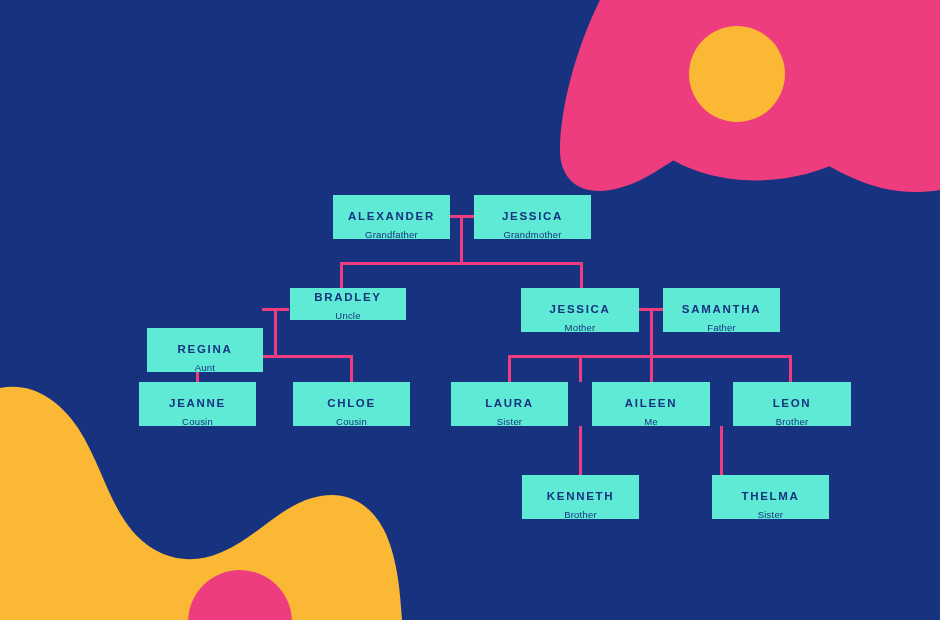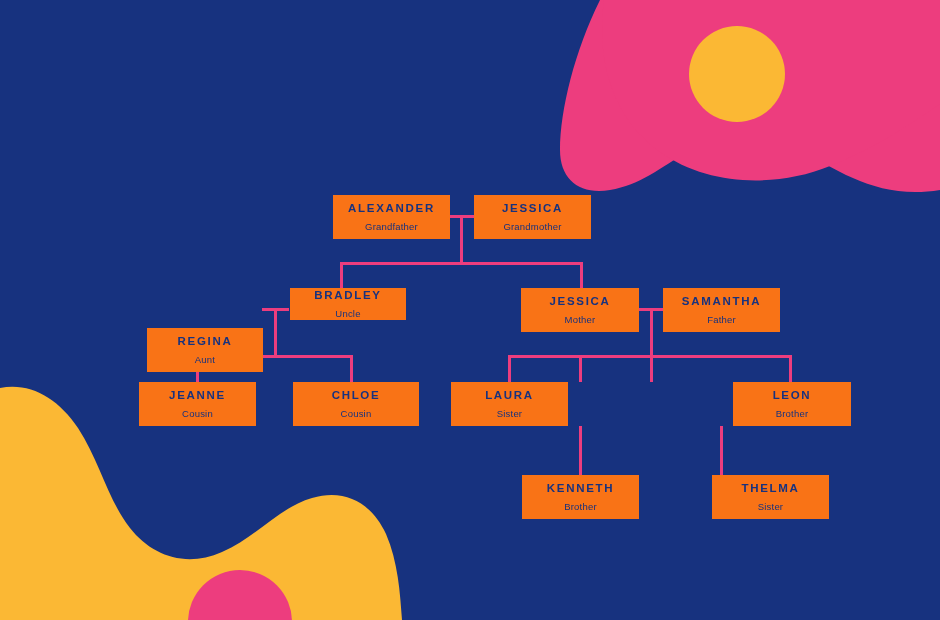--- a/index.html
+++ b/index.html
@@ -23,24 +23,24 @@
   .subtitle{
     margin:16px 0 0 2px;
     font-size:13.5px;font-weight:bold;color:#ED3D7E;
     letter-spacing:2.1px;white-space:nowrap;
   }
 
   
   #tree{position:absolute;inset:0;z-index:4;}
   .node{
     position:absolute;
-    background:#f97316;
+    background:#5eead4;
     box-sizing:border-box;
     display:flex;flex-direction:column;
-    align-items:center;justify-content:center;
+    align-items:center;justify-content:flex-end;
     text-align:center;
   }
   .node .nm{
     font-size:11.5px;font-weight:bold;color:#17327F;
     letter-spacing:1.7px;line-height:1;
     white-space:nowrap;
   }
   .node .rl{
     font-size:9.5px;color:#17327F;
     letter-spacing:.2px;line-height:1;
@@ -113,27 +113,31 @@
         <div class="rl">Mother</div>
       </div>
       <div class="node" style="left: 663px; top: 288px; width: 117px; height: 44px;">
         <div class="nm">SAMANTHA</div>
         <div class="rl">Father</div>
       </div>
       <div class="node" style="left: 139px; top: 382px; width: 117px; height: 44px;">
         <div class="nm">JEANNE</div>
         <div class="rl">Cousin</div>
       </div>
-      <div class="node" style="left: 293px; top: 382px; width: 126px; height: 44px;">
+      <div class="node" style="left: 293px; top: 382px; width: 117px; height: 44px;">
         <div class="nm">CHLOE</div>
         <div class="rl">Cousin</div>
       </div>
       <div class="node" style="left: 451px; top: 382px; width: 117px; height: 44px;">
         <div class="nm">LAURA</div>
         <div class="rl">Sister</div>
+      </div>
+      <div class="node" style="left: 592px; top: 382px; width: 118px; height: 44px;">
+        <div class="nm">AILEEN</div>
+        <div class="rl">Me</div>
       </div>
       <div class="node" style="left: 733px; top: 382px; width: 118px; height: 44px;">
         <div class="nm">LEON</div>
         <div class="rl">Brother</div>
       </div>
       <div class="node" style="left: 522px; top: 475px; width: 117px; height: 44px;">
         <div class="nm">KENNETH</div>
         <div class="rl">Brother</div>
       </div>
       <div class="node" style="left: 700px; top: 475px; width: 117px; height: 44px; margin-left: 12px;">

